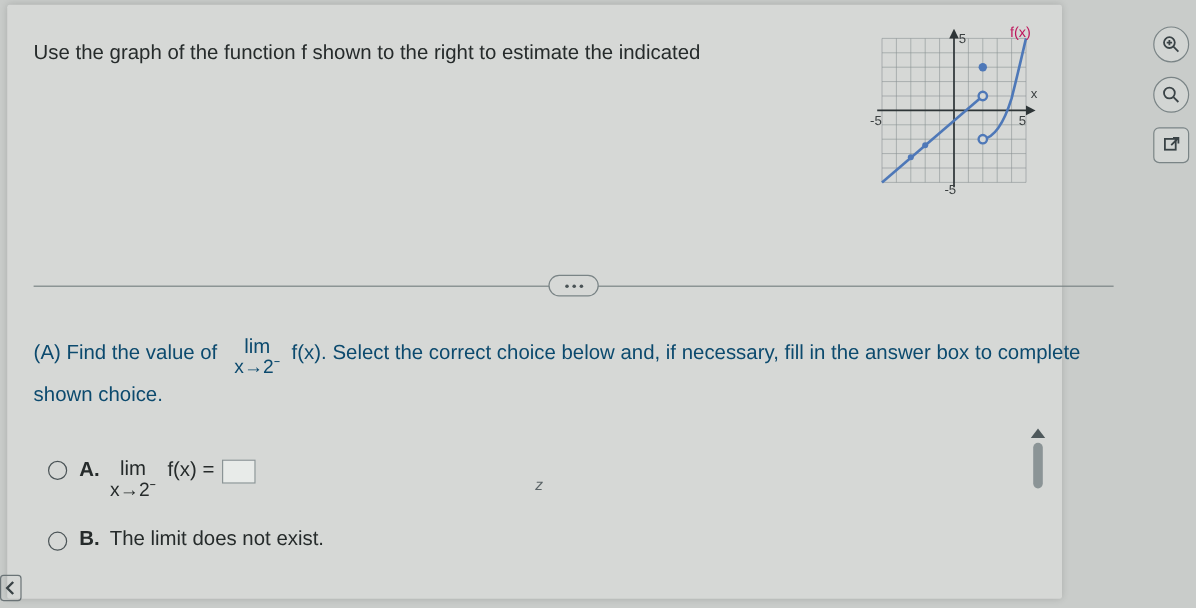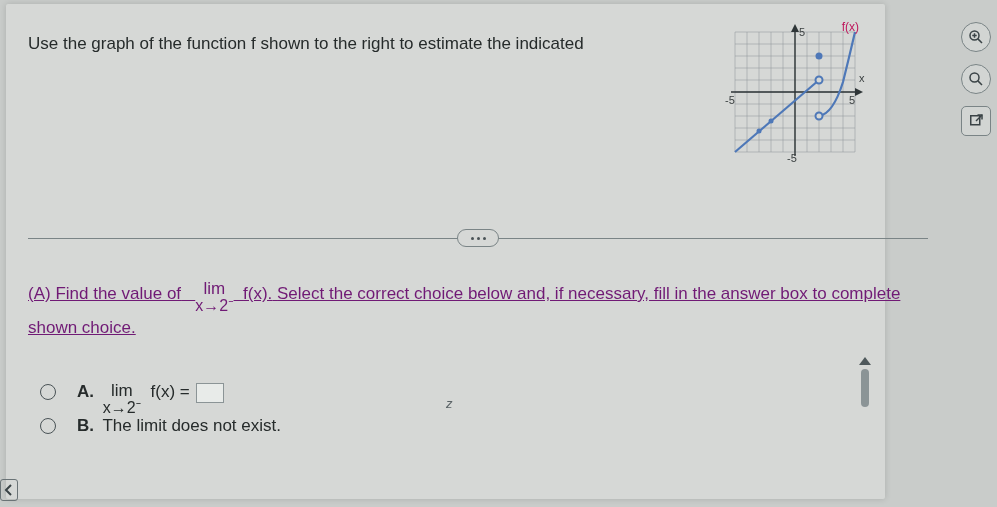--- a/index.html
+++ b/index.html
@@ -66,45 +66,44 @@
     }
     .ellipsis-pill span {
       width: 3px; height: 3px; background: #4a5356; border-radius: 50%;
     }
     .part-text {
       position: absolute;
       left: 22px;
       top: 276px;
       width: 900px;
       font-size: 17px;
-      color: #701a75;
+      color: #0c4a6e;
       line-height: 1.6;
-      text-decoration: underline;
     }
     .limsub {
       display: inline-block;
       vertical-align: top;
       text-align: center;
       line-height: 1.0;
       font-size: 17px;
     }
     .limsub .bottom { font-size: 16px; }
     .choices {
       position: absolute;
       left: 34px;
       top: 378px;
     }
     .choice {
       display: flex;
       align-items: flex-start;
-      gap: 21px;
+      gap: 10px;
       font-size: 17px;
       color: #262b2b;
     }
-    .choiceB { align-items: flex-start; }
+    .choiceB { margin-top: 22px; align-items: flex-end; }
     .radio {
       width: 16px; height: 16px; border: 1.5px solid #4a5356; border-radius: 50%;
       background: #d6d8d6;
       flex-shrink: 0;
       margin-top: 2px;
     }
     .choice-label { font-weight: bold; margin-right: 4px; }
     .answer-box {
       display: inline-block;
       width: 28px; height: 20px;

